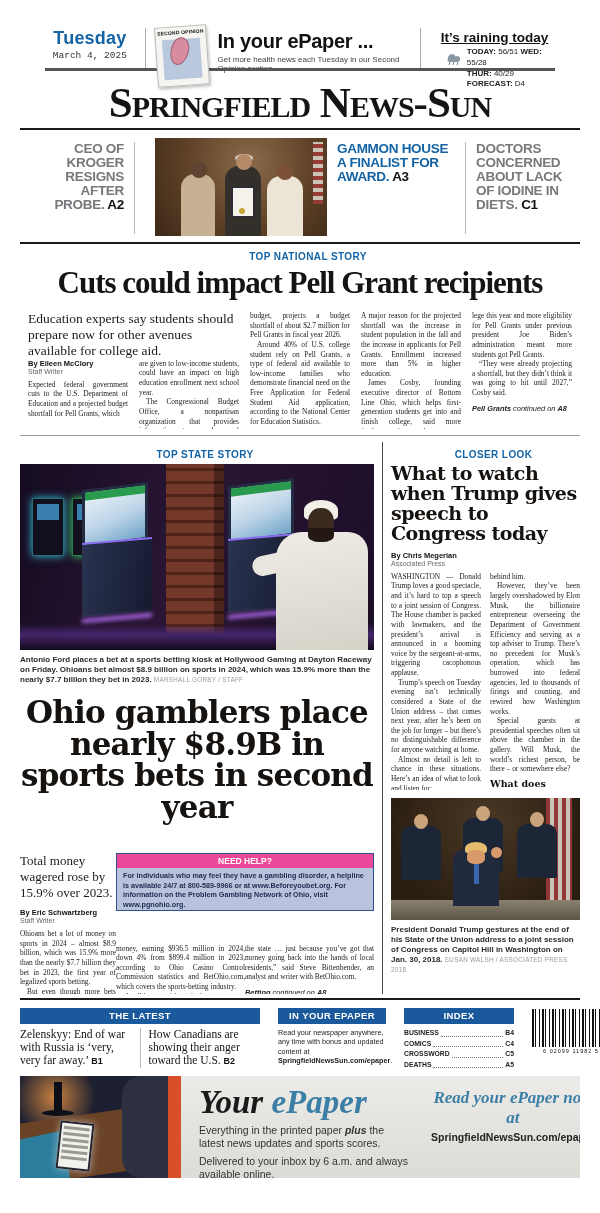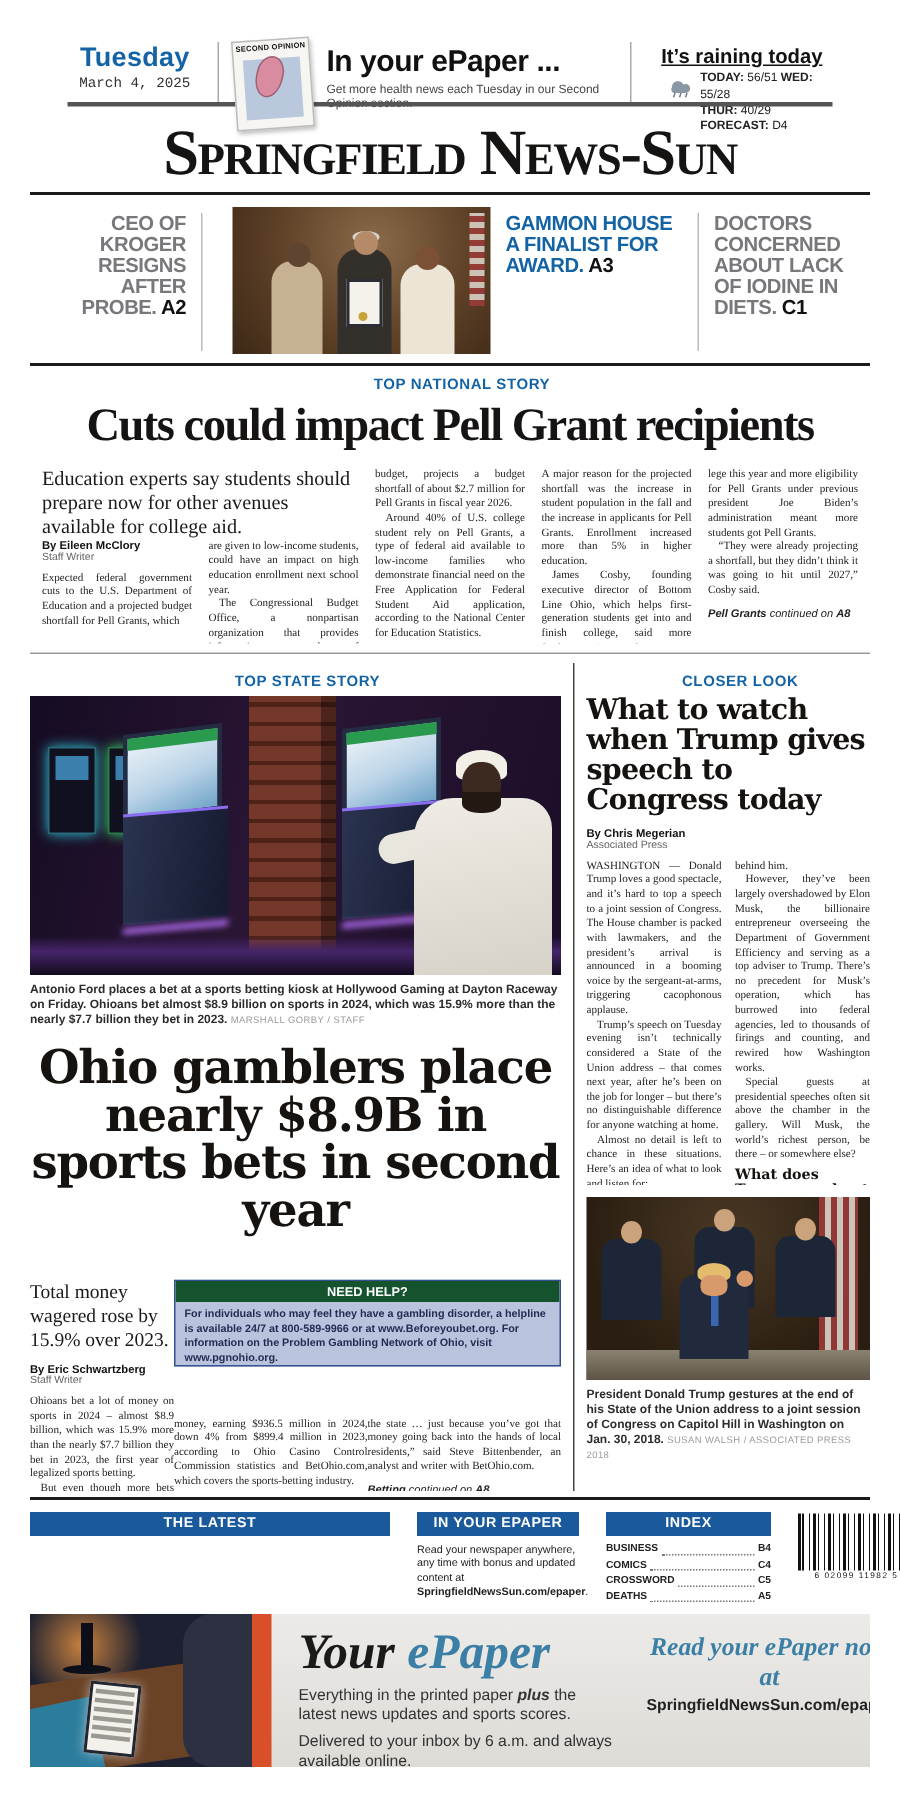--- a/index.html
+++ b/index.html
@@ -127,21 +127,21 @@
   .caption { font-size:8px; font-weight:bold; color:#2c2c2c; line-height:1.25; margin-top:5px; }
   .credit { font-size:6.3px; font-weight:normal; color:#9a9a9a; letter-spacing:.3px; }
 
   .state-headline { text-align:center; font-family:"DejaVu Serif",serif; font-weight:bold;
                     font-size:31px; line-height:1.02; letter-spacing:-.8px; color:#15120f; margin-top:12px; }
 
   .state-grid { display:grid; grid-template-columns:96px 1fr 1fr; column-gap:0; margin-top:30px; height:158px; overflow:hidden; }
   .sg-a { grid-column:1; grid-row:1/3; }
   .state-deck { font-family:"Liberation Serif",serif; font-size:13px; line-height:1.2; color:#1a1a1a; margin-bottom:8px; }
   .help-box { grid-column:2/4; grid-row:1; border:1px solid #33508f; background:#b9c3de; height:58px; overflow:hidden; }
-  .help-title { background:#14532d; color:#fff; font-size:8.5px; font-weight:bold; text-align:center; padding:2px 0; }
+  .help-title { background:#ec4899; color:#fff; font-size:8.5px; font-weight:bold; text-align:center; padding:2px 0; }
   .help-body { font-size:7.2px; font-weight:bold; color:#232d52; line-height:1.3; padding:3px 6px; }
   .sg-b { grid-column:2; grid-row:2; padding-top:8px; }
   .sg-c { grid-column:3; grid-row:2; padding-top:8px; }
 
   
   .closer-headline { font-family:"DejaVu Serif",serif; font-weight:bold; font-size:19px;
                      line-height:1.05; letter-spacing:-.5px; color:#15120f; margin-top:4px; }
   .closer-by { margin-top:7px; }
   .closer-cols { display:flex; column-gap:9px; margin-top:5px; height:218px; overflow:hidden; }
   .closer-cols .col { width:90px; }
@@ -432,20 +432,29 @@
         <span>President Donald Trump gestures at the end of his State of the Union address to a joint session of Congress on Capitol Hill in Washington on Jan. 30, 2018.</span> <span class="credit">SUSAN WALSH / ASSOCIATED PRESS 2018</span>
       </div>
     </section>
   </div>
 
   <div class="rule-black"></div>
 
   <div class="bottom-strip">
     <div class="latest">
       <div class="bs-head">THE LATEST</div>
+      <div class="latest-items">
+        <div class="latest-item">
+          <span>Zelenskyy: End of war with Russia is ‘very, very far away.’</span> <span class="pg">B1</span>
+        </div>
+        <div class="li-sep"></div>
+        <div class="latest-item">
+          <span>How Canadians are showing their anger toward the U.S.</span> <span class="pg">B2</span>
+        </div>
+      </div>
     </div>
     <div class="bs-sep"></div>
     <div class="epaper-sec">
       <div class="bs-head">IN YOUR EPAPER</div>
       <div class="txt">
         <span>Read your newspaper anywhere, any time with bonus and updated content at </span><b>SpringfieldNewsSun.com/epaper</b><span>.</span>
       </div>
     </div>
     <div class="bs-sep"></div>
     <div class="index-sec">

